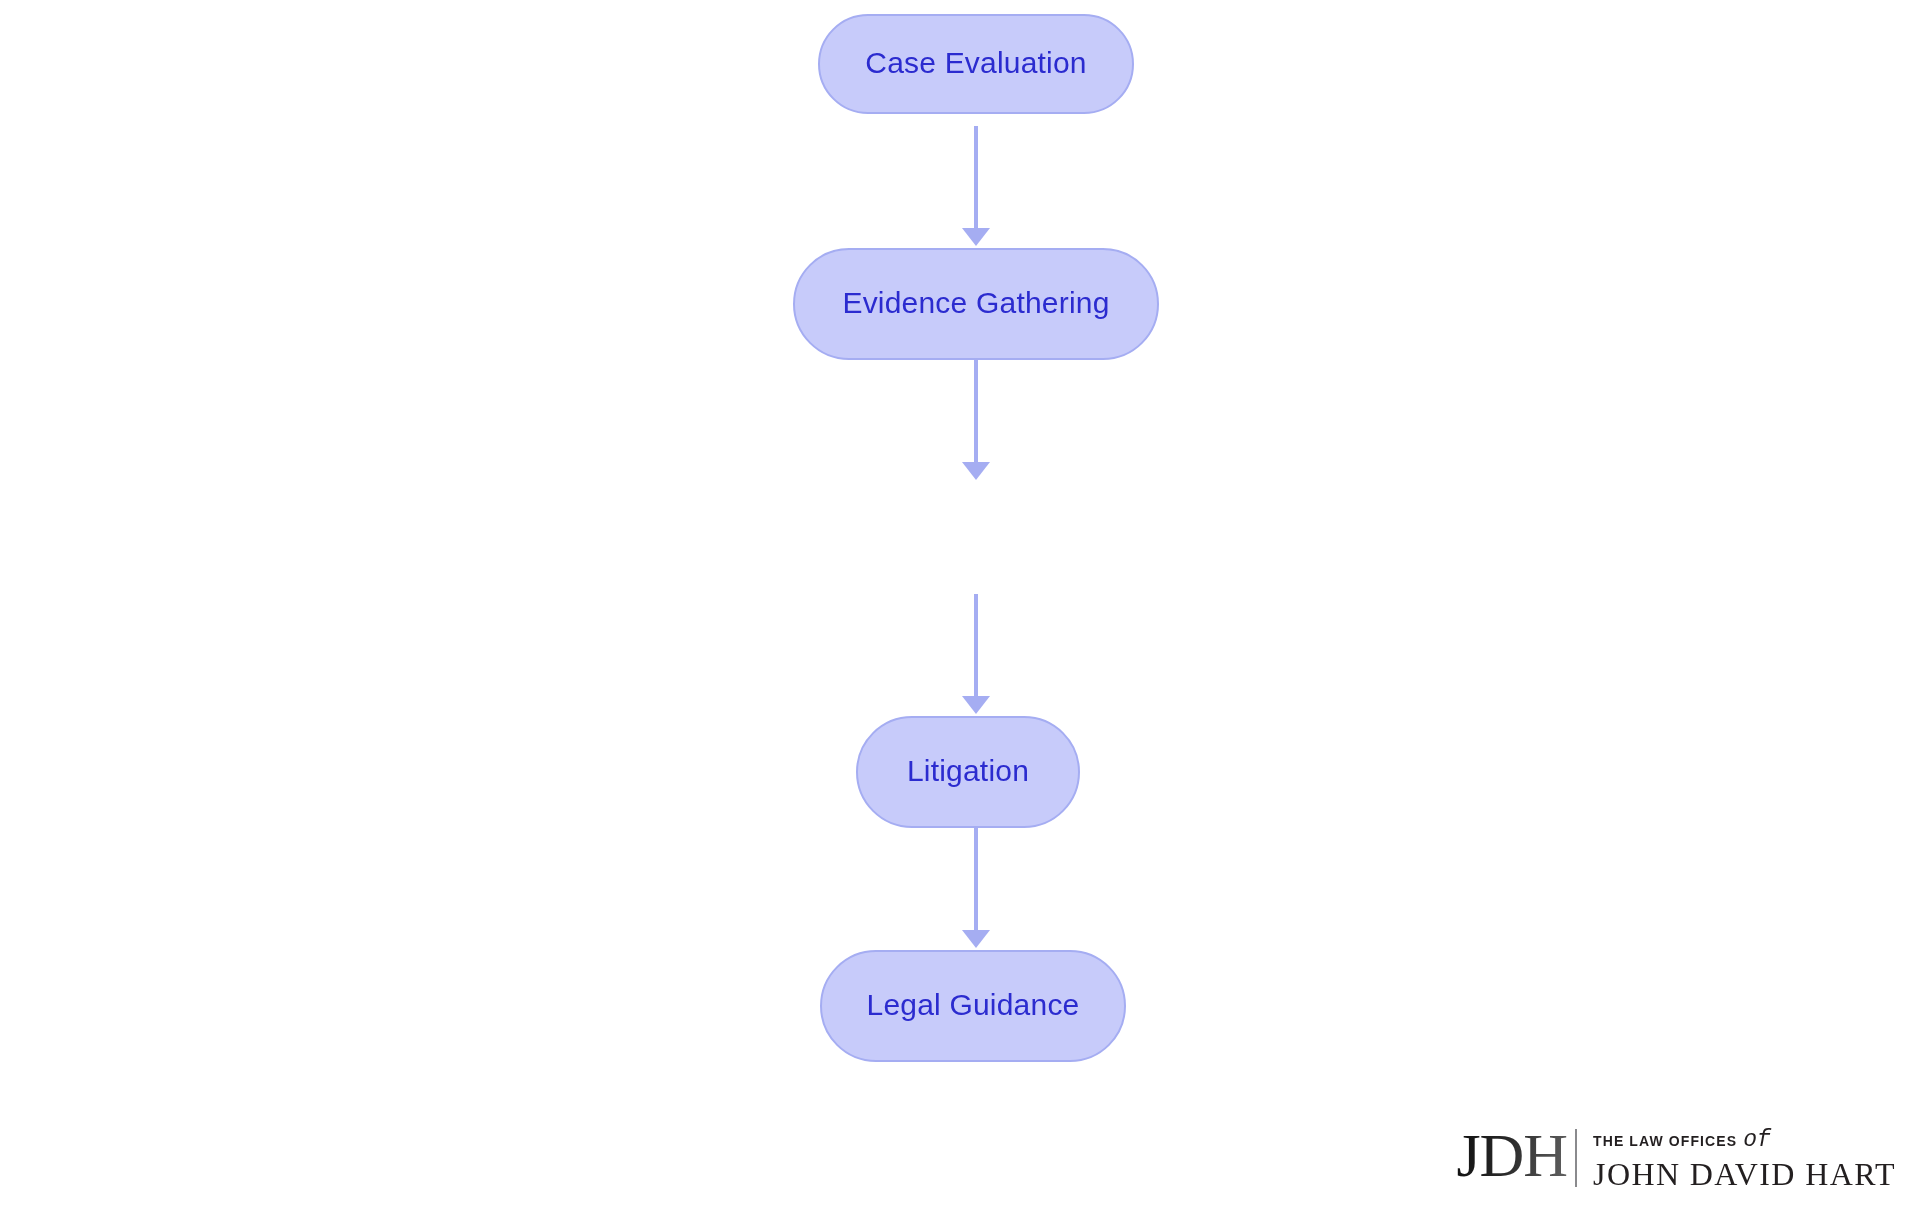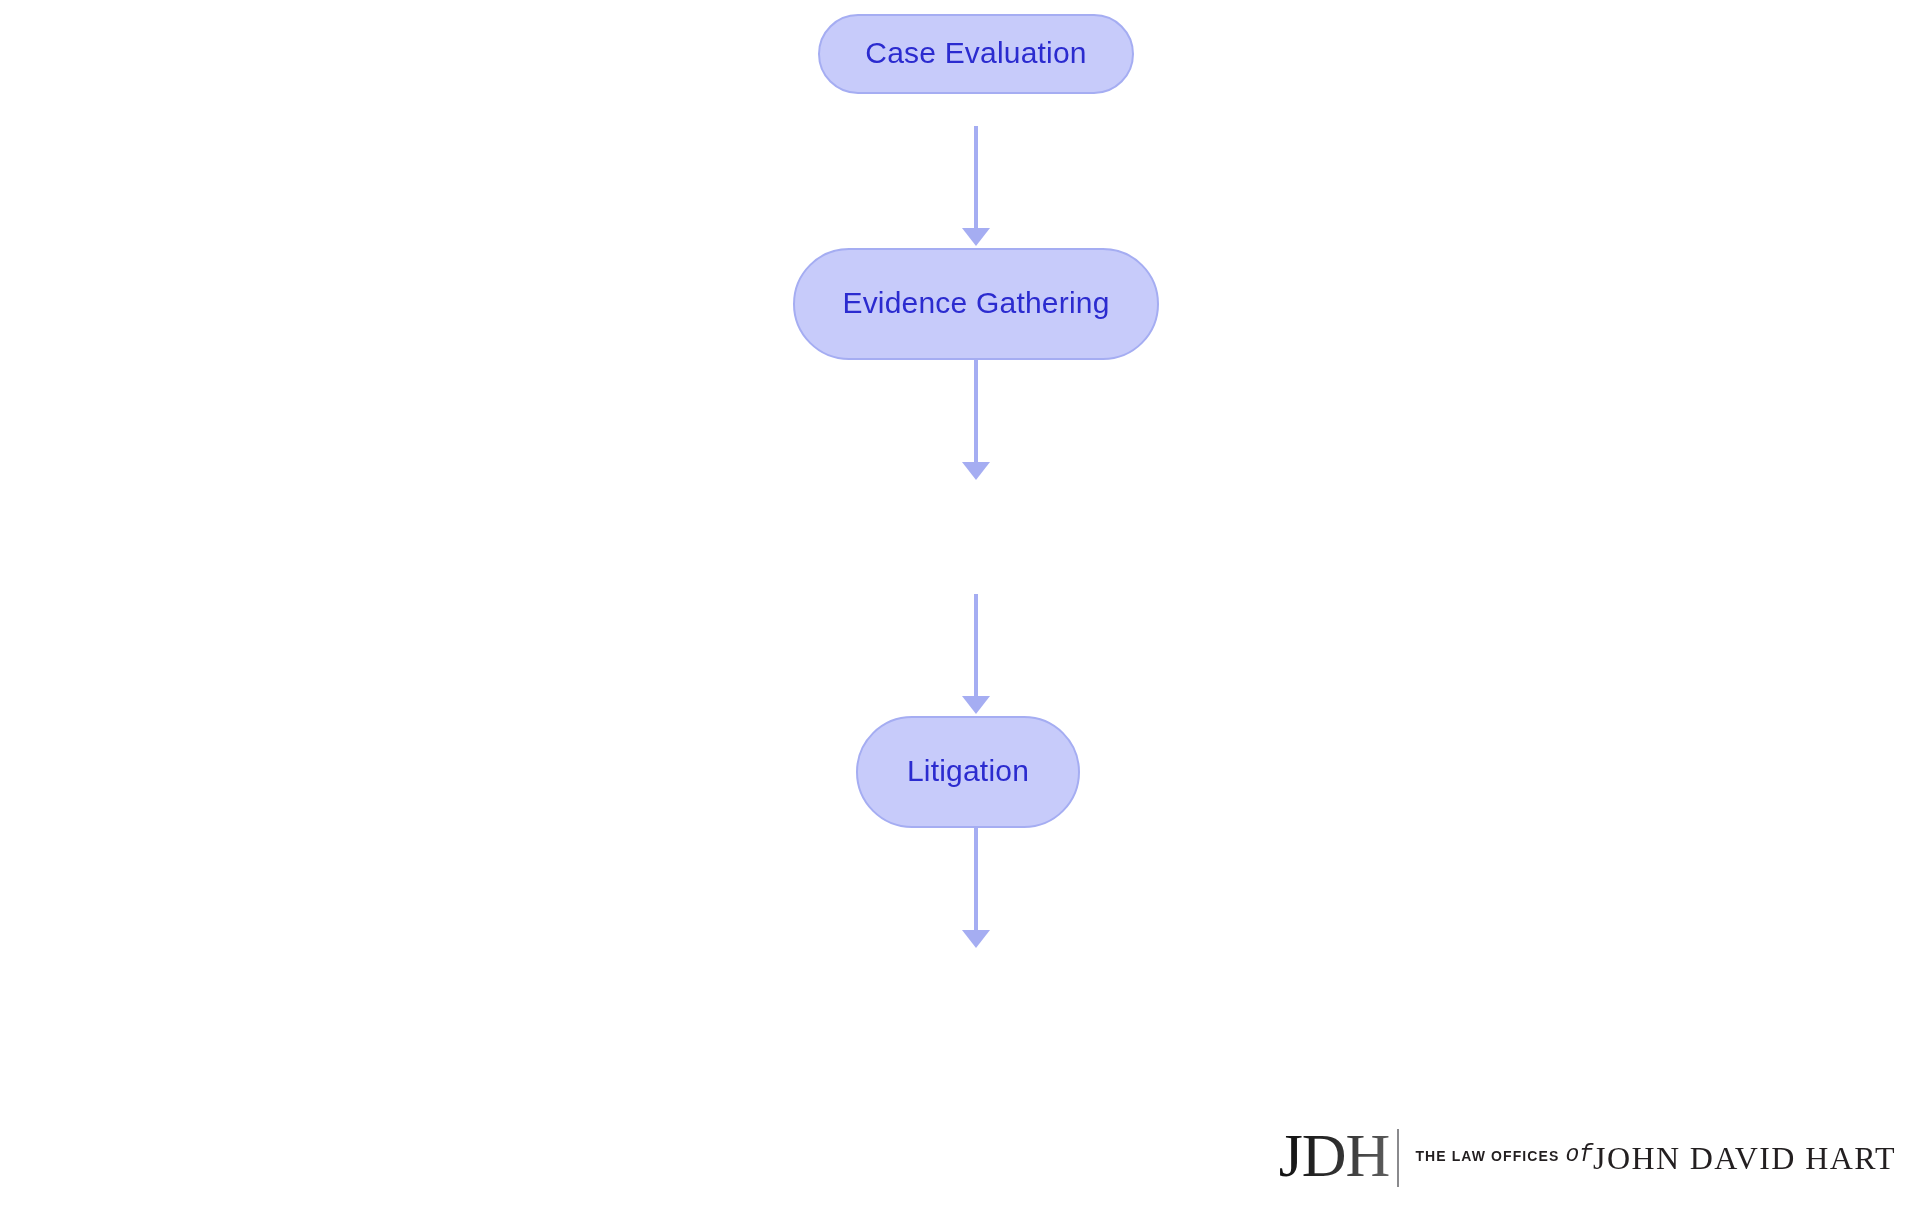--- a/index.html
+++ b/index.html
@@ -45,21 +45,21 @@
 
   .node-label {
     color: #2b2bcf;
     font-size: 30px;
     line-height: 1;
     display: block;
     padding-bottom: 2px;
   }
 
   
-  #node-0 { left: 818px; top: 14px;   width: 316px; height: 80px; }
+  #node-0 { left: 818px; top: 14px;   width: 316px; height: 100px; }
   #node-1 { left: 793px; top: 248px;  width: 366px; height: 112px; }
   #node-2 { left: 736px; top: 482px;  width: 478px; height: 112px; }
   #node-3 { left: 856px; top: 716px;  width: 224px; height: 112px; }
   #node-4 { left: 820px; top: 950px;  width: 306px; height: 112px; }
 
   
   .connector {
     position: absolute;
     left: 974px;
     width: 4px;
@@ -107,21 +107,21 @@
     -webkit-text-fill-color: transparent;
   }
   .logo-divider {
     width: 2px;
     height: 58px;
     background: #8a8a8d;
     margin-right: 16px;
   }
   .logo-words {
     display: flex;
-    flex-direction: row;
+    flex-direction: column;
     justify-content: center;
   }
   .logo-line-1 {
     font-family: "Liberation Sans", "DejaVu Sans", sans-serif;
     font-size: 14px;
     font-weight: 700;
     letter-spacing: 1.1px;
     color: #231f20;
     margin-bottom: 5px;
     display: flex;
@@ -166,20 +166,23 @@
   <div class="connector" id="connector-2"></div>
   <div class="arrowhead" id="arrowhead-2"></div>
 
   <div class="node" id="node-3">
     <span class="node-label">Litigation</span>
   </div>
 
   <div class="connector" id="connector-3"></div>
   <div class="arrowhead" id="arrowhead-3"></div>
 
+  <div class="node" id="node-4">
+    <span class="node-label">Legal Guidance</span>
+  </div>
 
   <div id="brand-logo">
     <div class="logo-monogram">JDH</div>
     <div class="logo-divider"></div>
     <div class="logo-words">
       <div class="logo-line-1">
         <span>THE LAW OFFICES</span>
         <span class="of">of</span>
       </div>
       <div class="logo-line-2">JOHN DAVID HART</div>

